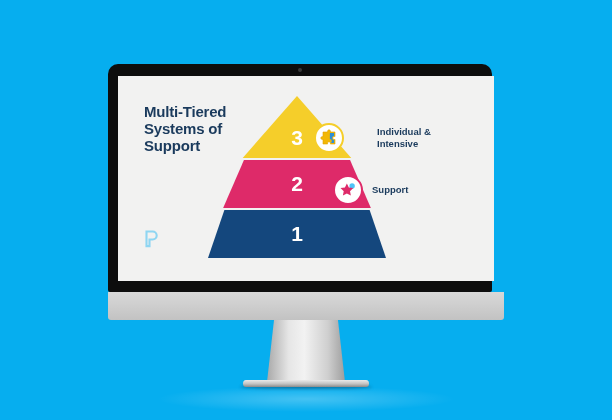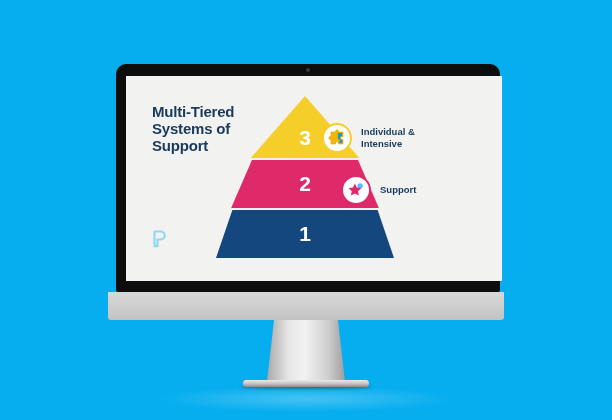--- a/index.html
+++ b/index.html
@@ -25,21 +25,21 @@
   #monitor {
     position: absolute;
     left: 108px;
     top: 64px;
     width: 396px;
     height: 228px;
   }
 
   #bezel {
     position: absolute;
-    left: 8px;
+    left: 0;
     top: 0;
     width: 384px;
     height: 228px;
     background: #0d0d0d;
     border-radius: 10px 10px 2px 2px;
     box-sizing: border-box;
   }
 
   #webcam {
     position: absolute;
@@ -222,21 +222,21 @@
   }
   .callout-label {
     margin-left: 9px;
     font-size: 9.5px;
     line-height: 1.25;
     font-weight: bold;
     color: #1A3A5C;
     white-space: pre-line;
   }
 
-  #callout3 { left: 196px; top: 47px; }
+  #callout3 { left: 196px; top: 47px; gap: 24px; }
   #callout3 .icon-circle { border: 2.5px solid #F5CE2A; }
   #callout2 { left: 215px; top: 99px; }
   #callout2 .icon-circle { border: 2.5px solid #DE2A69; }
   #callout1 { left: 241px; top: 149px; }
   #callout1 .icon-circle { border: 2.5px solid #14477D; }
 </style>
 </head>
 <body>
 
 <div id="stage">

